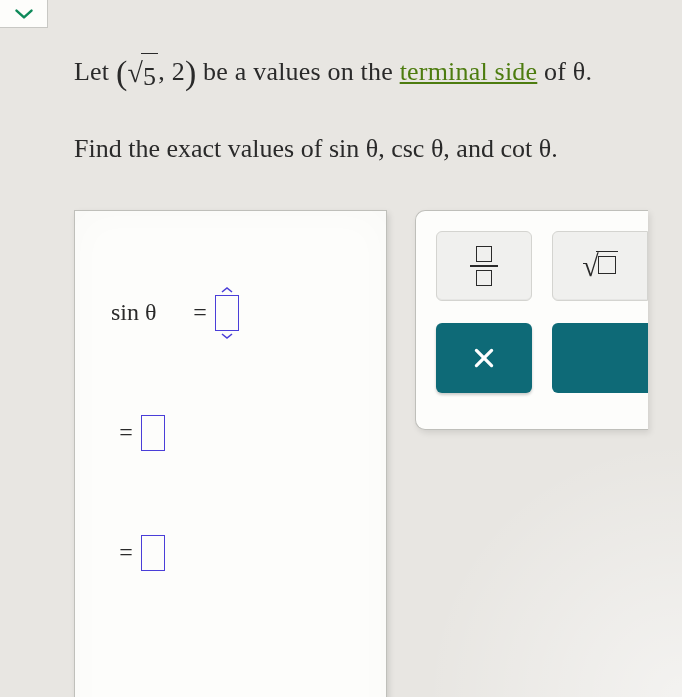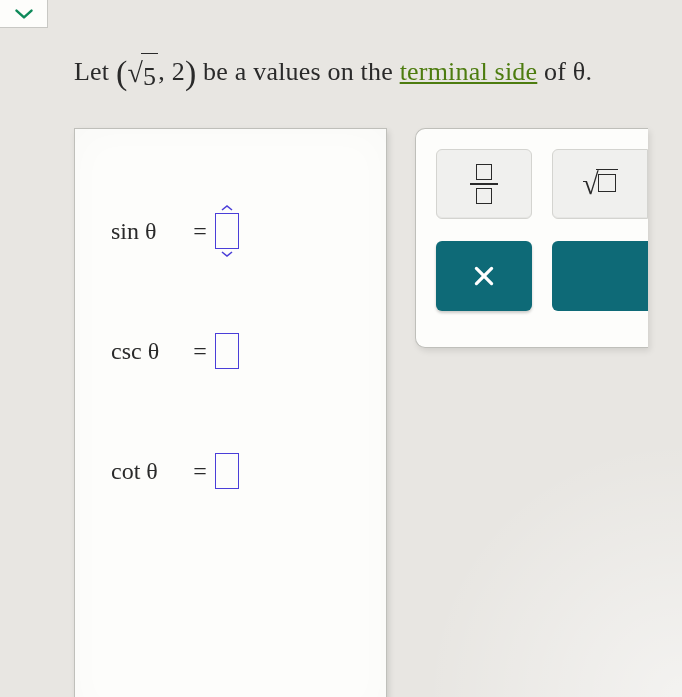--- a/index.html
+++ b/index.html
@@ -214,46 +214,47 @@
 
 <div class="content">
 
   <div class="question-line">
     <span>Let </span><span class="paren">(</span><span class="sqrt">
         <span class="sqrt-sym">√</span>
         <span class="sqrt-bar">5</span>
       </span><span>, </span><span>2</span><span class="paren">)</span><span> be a values on the </span><a class="link-term" href="#">terminal side</a><span> of </span><span class="theta">θ</span><span>.</span>
   </div>
 
+  <div class="instruction">
+    <span>Find the exact values of </span><span>sin</span> <span class="theta">θ</span><span>, </span> <span>csc</span> <span class="theta">θ</span><span>, </span><span> and </span><span>cot</span> <span class="theta">θ</span><span>.</span>
+  </div>
 
   <div class="work-area">
 
     <div class="answer-box">
 
       <div class="eq-row">
         <span class="func-label">sin θ</span>
         <span class="equals">=</span>
         <span class="input-box active">
           <svg class="caret-top" width="14" height="8" viewBox="0 0 14 8">
               <polyline points="2,6 7,2 12,6" fill="none" stroke="#4a3ed8" stroke-width="1.6"></polyline>
             </svg>
           <svg class="caret-bot" width="14" height="8" viewBox="0 0 14 8">
               <polyline points="2,2 7,6 12,2" fill="none" stroke="#4a3ed8" stroke-width="1.6"></polyline>
             </svg>
         </span>
       </div>
 
       <div class="eq-row">
-        <span class="func-label">csc θ</span>
         <span class="equals">=</span>
         <span class="input-box"></span>
       </div>
 
       <div class="eq-row">
-        <span class="func-label">cot θ</span>
         <span class="equals">=</span>
         <span class="input-box"></span>
       </div>
 
     </div>
 
     <div class="toolbox">
       <div class="tool-row">
         <div class="tool-btn">
           <div class="frac-icon">

